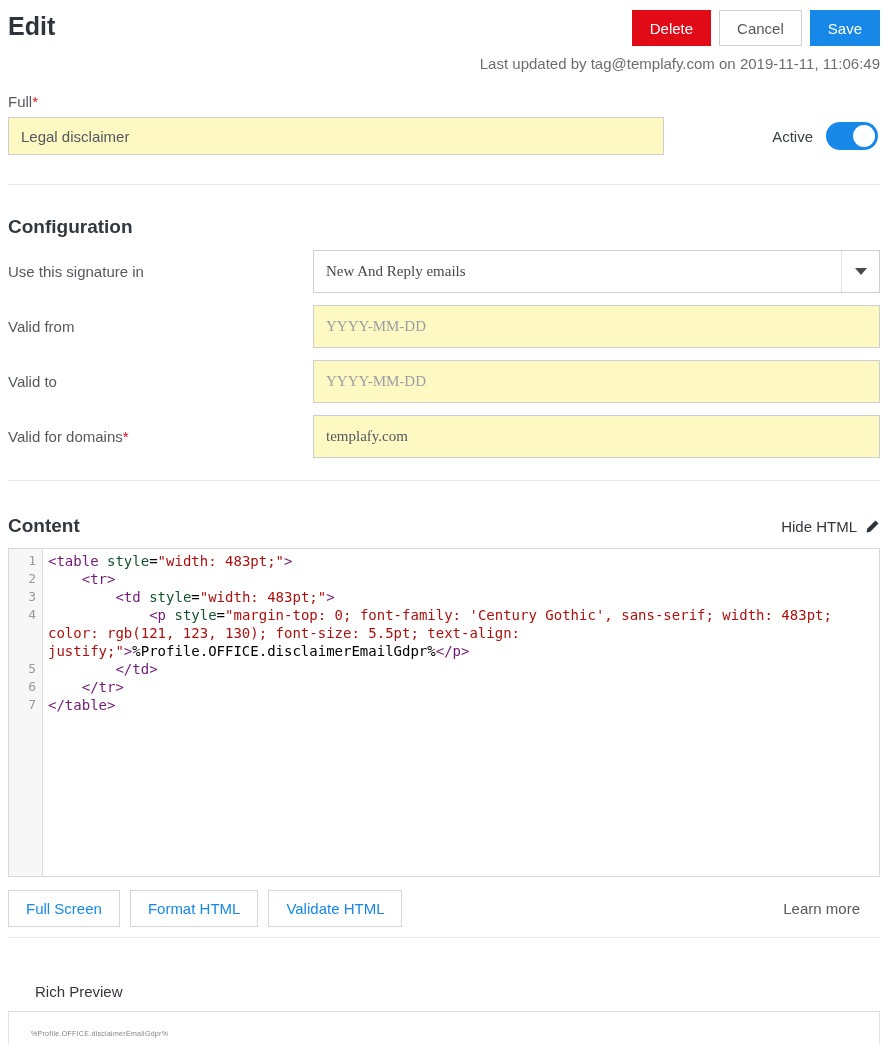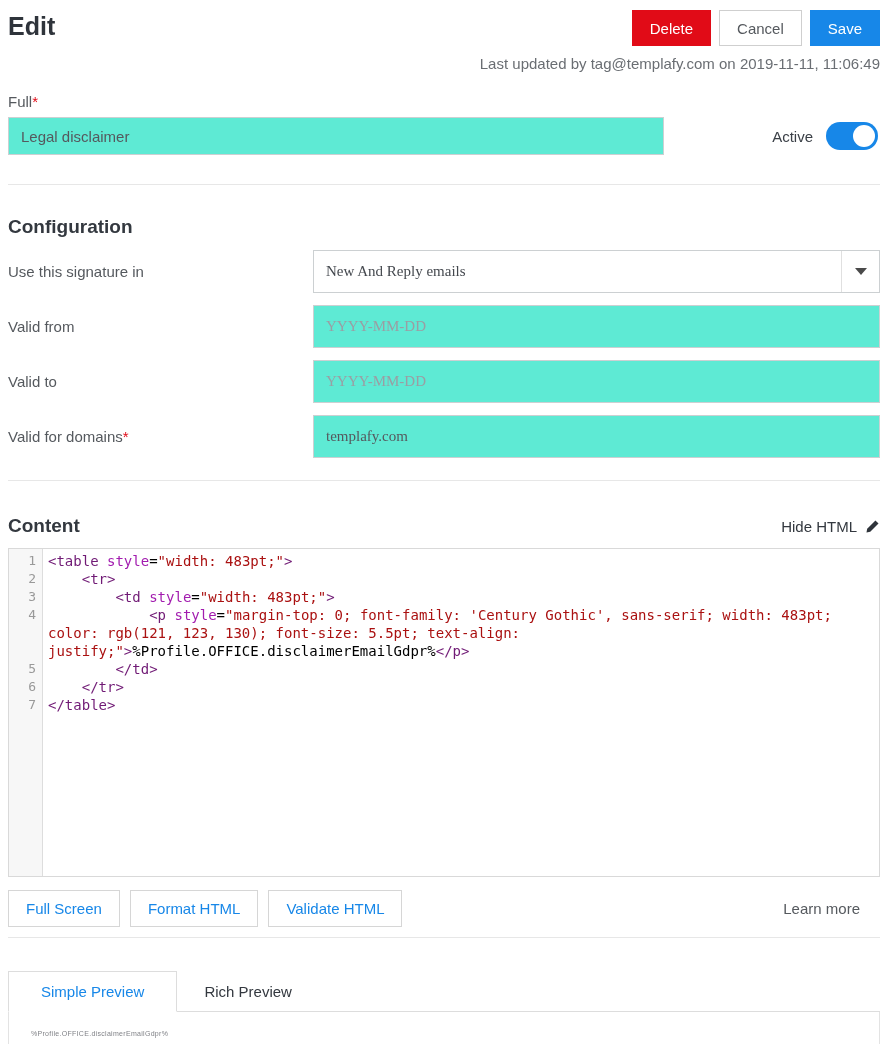--- a/index.html
+++ b/index.html
@@ -17,21 +17,21 @@
   .btn-cancel { background:#fff; color:#55595e; border-color:#cfcfcf; }
   .btn-save   { background:#1787e8; color:#fff; }
   .last-updated { text-align:right; font-size:15px; color:#6a6e73; margin-top:9px; }
 
   
   .name-block { margin-top:21px; }
   .field-label { font-size:15px; color:#55595e; }
   .req { color:#e10b17; }
   .name-row { display:flex; align-items:center; justify-content:space-between; margin-top:7px; }
   .text-input { height:38px; border:1px solid #ccd0d2; padding:0 12px; font-size:15px;
-                color:#55595e; font-family:inherit; background:#5eead4; outline:none; }
+                color:#55595e; font-family:inherit; background:#fef9c3; outline:none; }
   .name-input { width:656px; }
   .active-wrap { display:flex; align-items:center; gap:13px; padding-right:2px; }
   .active-label { font-size:15px; color:#3b4047; }
   .toggle { width:52px; height:28px; border-radius:14px; background:#1787e8; position:relative; cursor:pointer; }
   .toggle .knob { position:absolute; top:3px; right:3px; width:22px; height:22px; border-radius:50%; background:#fff; }
 
   .divider { border:none; border-top:1px solid #e7e7e7; margin:0; }
   .div1 { margin-top:29px; }
   .div2 { margin-top:22px; }
   .div3 { margin-top:10px; }
@@ -61,21 +61,21 @@
   .editor { margin-top:11px; border:1px solid #d9d9d9; height:329px; position:relative;
             background:#fff; overflow:hidden;
             font-family:"DejaVu Sans Mono","Liberation Mono",monospace; }
   .gutter-bg { position:absolute; left:0; top:0; bottom:0; width:34px; background:#f7f7f7;
                border-right:1px solid #ddd; }
   .code-rows { position:relative; padding-top:3px; }
   .code-row { display:flex; line-height:18px; }
   .gutter-num { flex:0 0 34px; text-align:right; padding-right:7px; font-size:13px; color:#999; }
   .code-text { white-space:pre; font-size:14px; padding-left:5px; color:#000; }
   .tk-tag { color:#701a75; }
-  .tk-attr { color:#a21caf; }
+  .tk-attr { color:#14532d; }
   .tk-str { color:#aa1111; }
   .tk-plain { color:#000; }
 
   .editor-footer { display:flex; align-items:center; margin-top:13px; }
   .btn-outline { background:#fff; border:1px solid #d6d6d6; color:#1787e8; margin-right:10px;
                  height:37px; padding:0 17px; font-size:15px; cursor:pointer; font-family:inherit; }
   .learn-more { margin-left:auto; font-size:15px; color:#55595e; padding-right:20px; cursor:pointer; }
 
   
   .tabs-bar { margin-top:32px; display:flex; border-bottom:1px solid #ddd; padding-left:0px; }
@@ -212,20 +212,19 @@
   <div class="editor-footer">
     <button class="btn-outline">Full Screen</button>
     <button class="btn-outline">Format HTML</button>
     <button class="btn-outline">Validate HTML</button>
     <span class="learn-more">Learn more</span>
   </div>
 
   <hr class="divider div3">
 
   <div class="tabs-bar">
-    <div class="tab tab-active">Simple Preview</div>
     <div class="tab tab-inactive">Rich Preview</div>
   </div>
   <div class="tab-content">
     <div class="preview-text">%Profile.OFFICE.disclaimerEmailGdpr%</div>
   </div>
 
 </div>
 
 </body></html>

